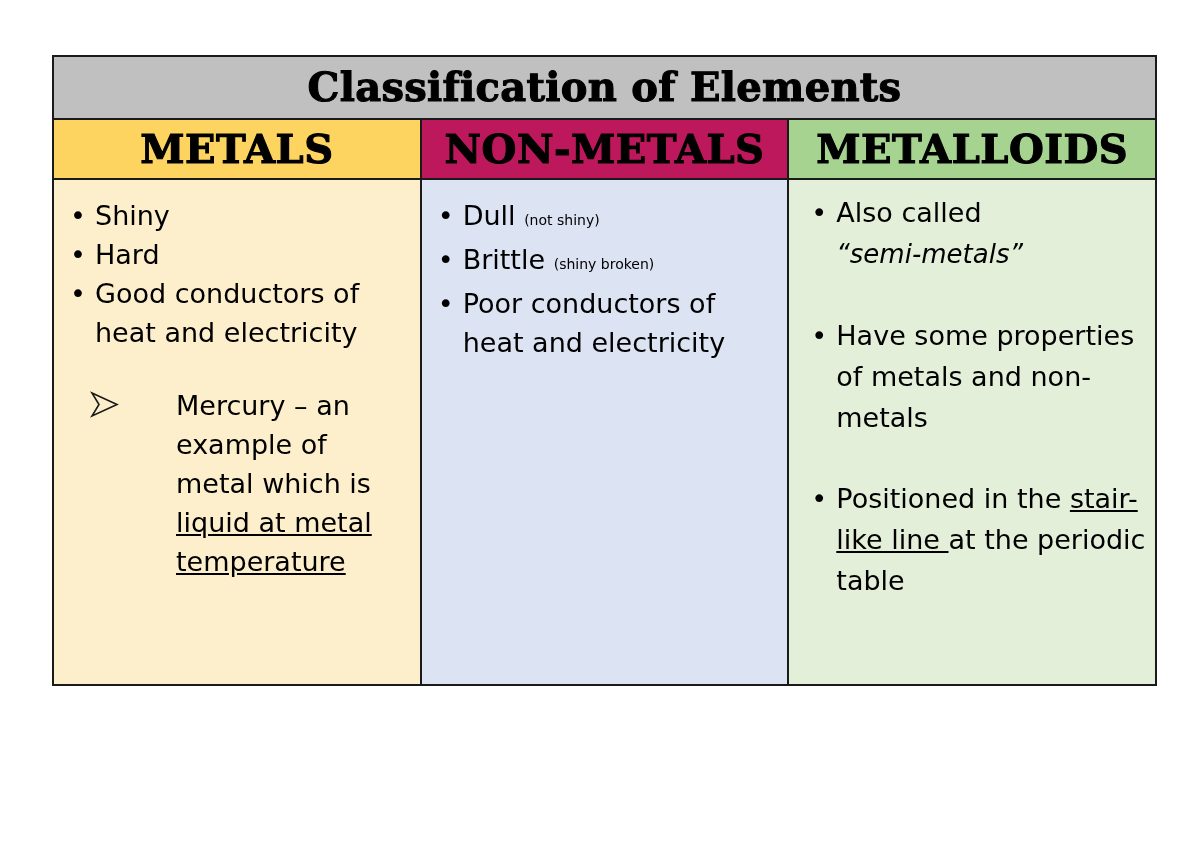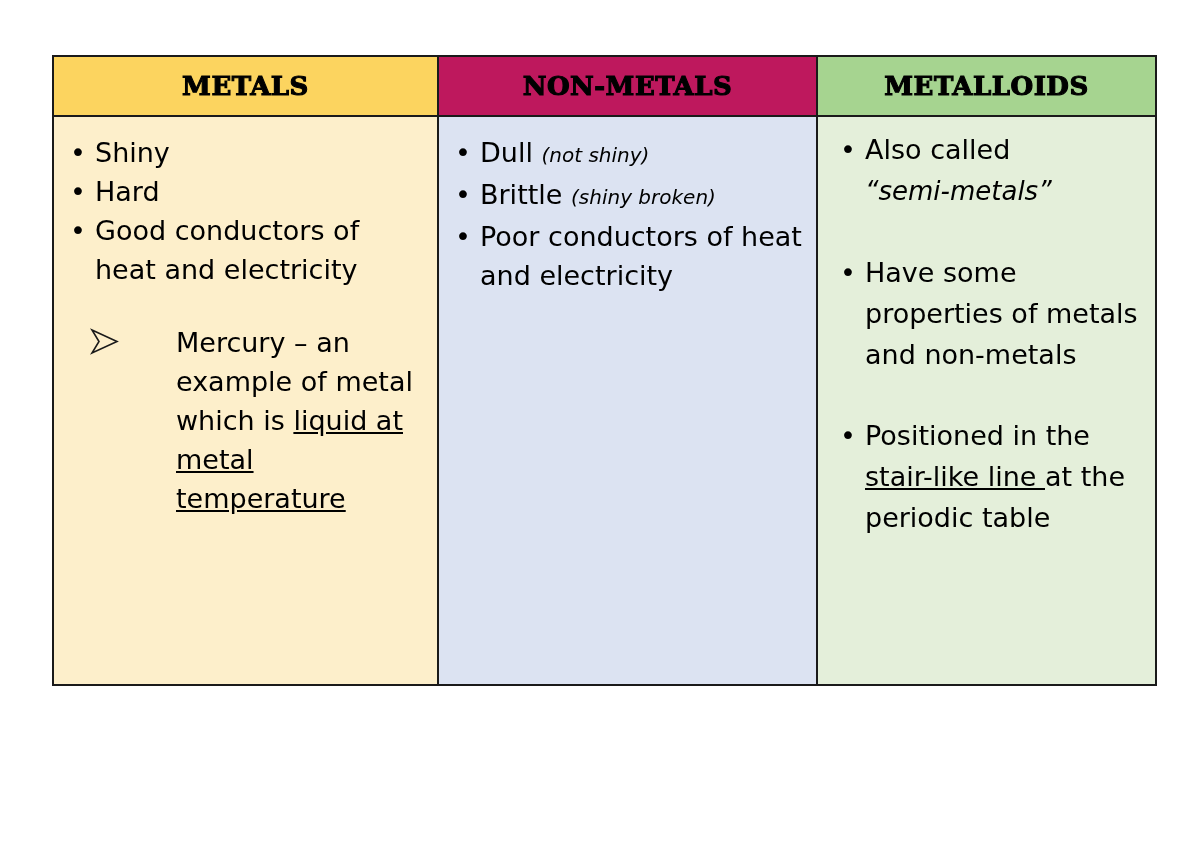--- a/index.html
+++ b/index.html
@@ -60,21 +60,21 @@
 
   
   .head-cell {
     height: 58px;
     text-align: center;
     vertical-align: middle !important;
   }
   .head-text {
     font-family: "DejaVu Serif", serif;
     font-weight: bold;
-    font-size: 26px;
+    font-size: 40px;
     line-height: 36px;
     letter-spacing: 0.5px;
     color: #000000;
     display: block;
     -webkit-text-stroke: 1.1px #000;
   }
   .head-metals     { background: #fcd45f; }
   .head-nonmetals  { background: #be185d; }
   .head-metalloids { background: #a6d490; margin-left: 20px; }
 
@@ -112,22 +112,21 @@
   .bitem .dot {
     position: absolute;
     left: 2px;
     top: 0;
     font-size: 27px;
     line-height: 39px;
   }
   .col3 .bitem .dot { line-height: 41px; }
 
   .small-note {
-    font-size: 20px;
-    font-style: italic;
+    font-size: 14px;
   }
 
   .italic-quote {
     font-style: italic;
     font-size: 26px;
   }
 
   .uline { text-decoration: underline; }
   .bold  { font-weight: normal; }
   .gap-md { height: 34px; }
@@ -147,20 +146,25 @@
   }
 </style>
 </head>
 <body>
 
 <div id="page">
 
   <table class="elements-table">
 
     <tbody>
+        <tr>
+      <td class="title-cell" colspan="3">
+        <span class="title-text">Classification of Elements</span>
+      </td>
+    </tr>
 
     <tr>
       <td class="head-cell head-metals" style="width:383px">
         <span class="head-text">METALS</span>
       </td>
       <td class="head-cell head-nonmetals" style="width:377px">
         <span class="head-text">NON-METALS</span>
       </td>
       <td class="head-cell head-metalloids">
         <span class="head-text">METALLOIDS</span>

